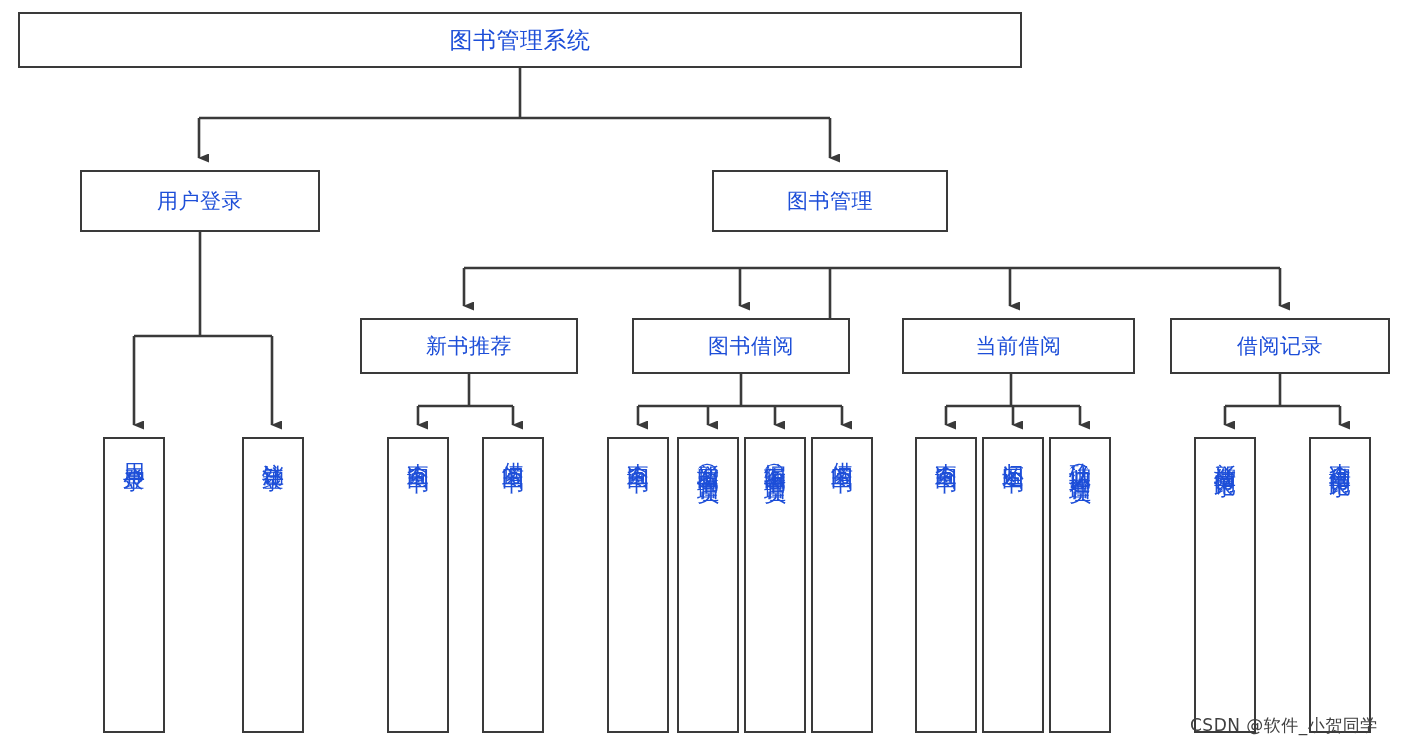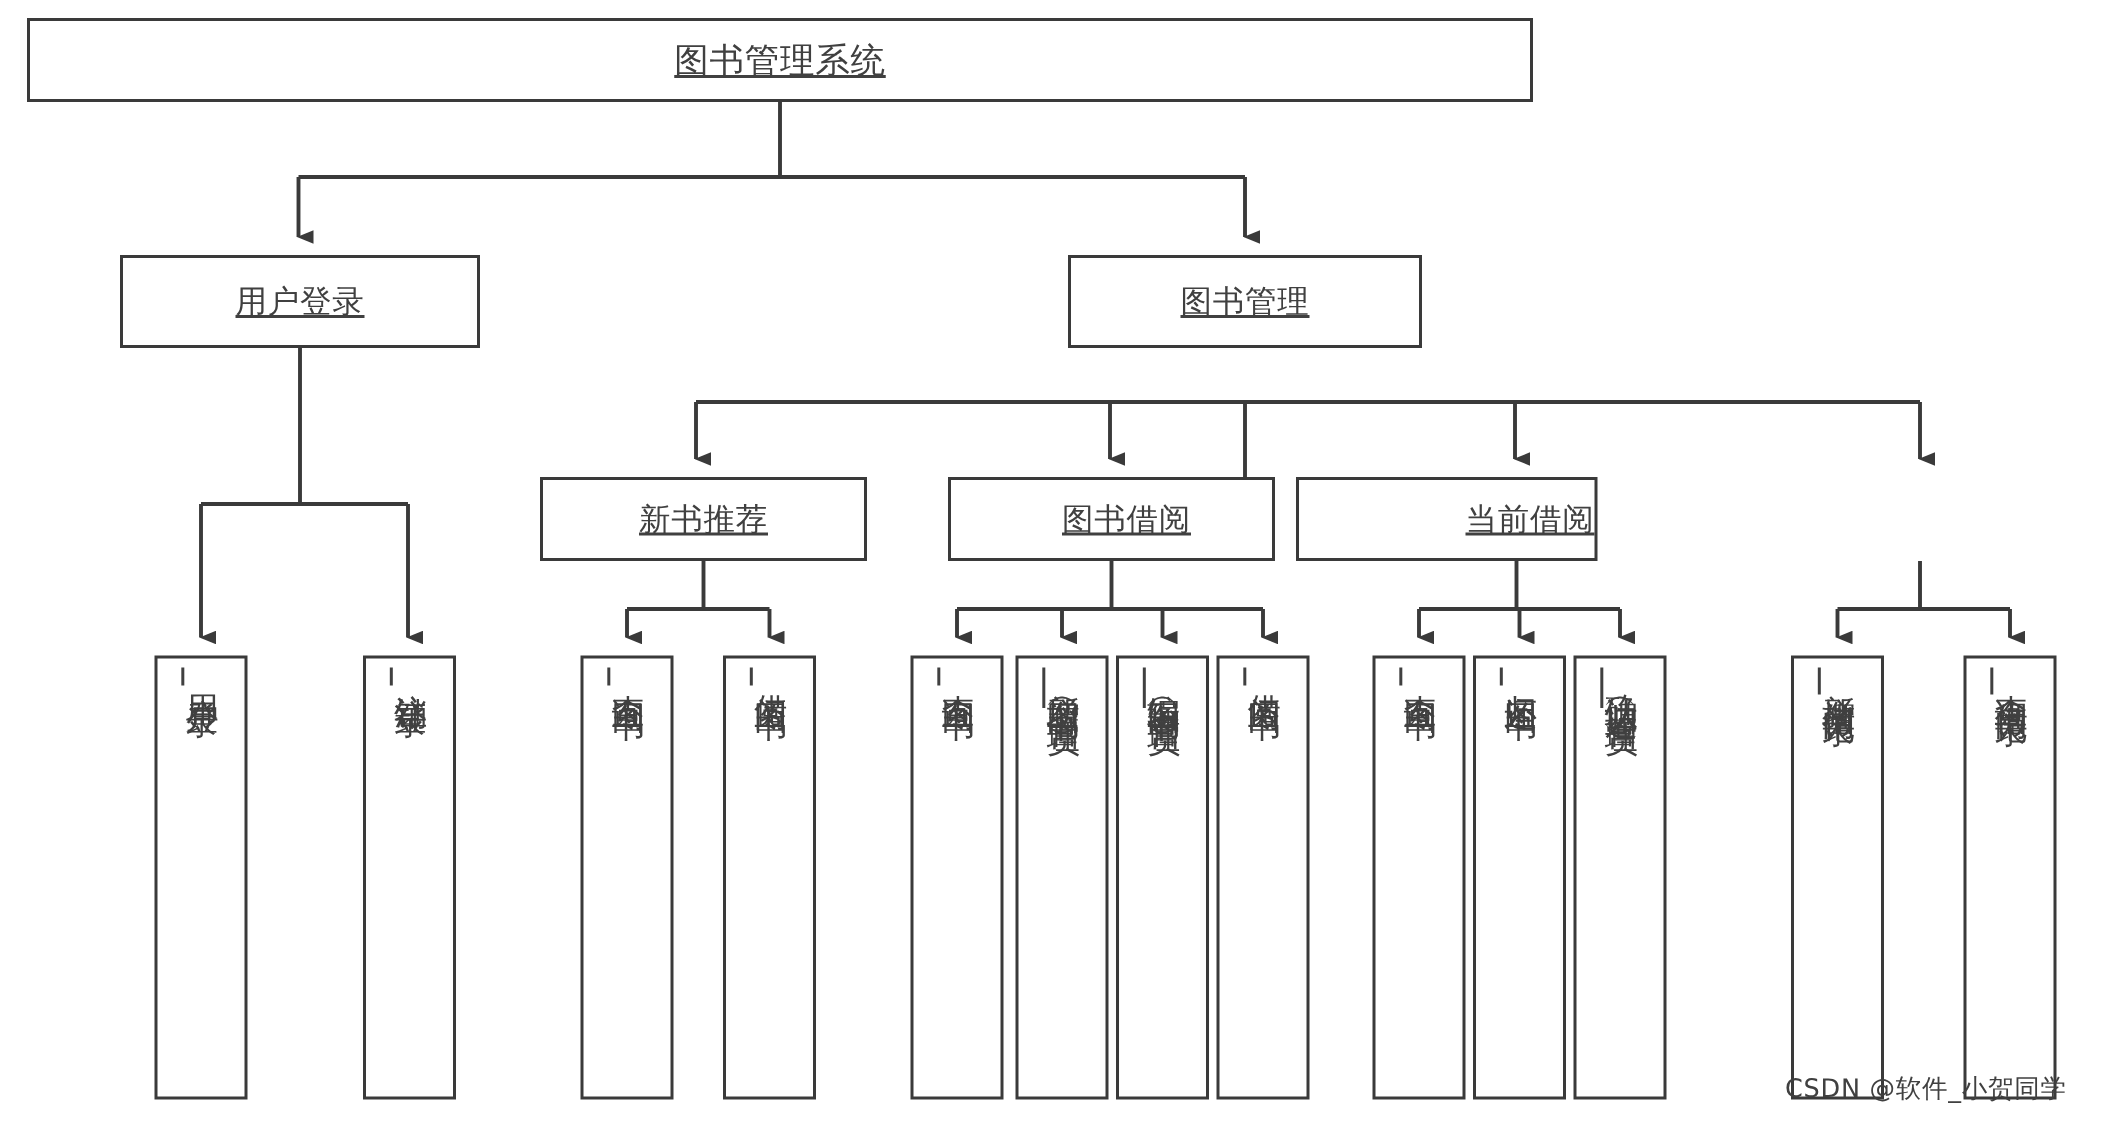--- a/index.html
+++ b/index.html
@@ -2,21 +2,21 @@
 <html><head>
 <meta charset="utf-8">
 <style>
   html,body{margin:0;padding:0;background:#ffffff;}
   body{font-family:"DejaVu Sans","Liberation Sans",sans-serif;}
   #canvas{position:relative;width:1405px;height:747px;background:#ffffff;overflow:hidden;}
   #edges{position:absolute;left:0;top:0;width:1405px;height:747px;pointer-events:none;}
 
   .node{position:absolute;box-sizing:border-box;background:#ffffff;
         border:2px solid #3a3a3a;display:flex;align-items:center;justify-content:center;}
-  .node .lbl{color:#404040;white-space:pre;letter-spacing:0.5px;text-decoration:underline;}
+  .node .lbl{color:#1d4ed8;white-space:pre;letter-spacing:0.5px;}
 
   .n-root .lbl{font-size:23px;}
   .n-l2 .lbl{font-size:21px;}
   .n-l3 .lbl{font-size:21px;}
 
   .n-leaf{padding:6px 2px;align-items:flex-start;justify-content:center;}
   .n-leaf .lbl{
     font-size:22px;line-height:1.08;
     writing-mode:vertical-rl;text-orientation:upright;
     letter-spacing:3px;white-space:pre;text-align:start;
@@ -90,22 +90,25 @@
   <div class="node n-l2" style="left:712px;top:170px;width:236px;height:62px;">
     <span class="lbl">图书管理</span>
   </div>
 
   <div class="node n-l3" style="left:360px;top:318px;width:218px;height:56px;">
     <span class="lbl">新书推荐</span>
   </div>
   <div class="node n-l3" style="left:632px;top:318px;width:218px;height:56px;padding-left:20px;">
     <span class="lbl">图书借阅</span>
   </div>
-  <div class="node n-l3" style="left:864px;top:318px;width:201px;height:56px;justify-content:flex-end;">
+  <div class="node n-l3" style="left:902px;top:318px;width:233px;height:56px;">
     <span class="lbl">当前借阅</span>
+  </div>
+  <div class="node n-l3" style="left:1170px;top:318px;width:220px;height:56px;">
+    <span class="lbl">借阅记录</span>
   </div>
 
   <div class="node n-leaf" style="left:103px;top:437px;width:62px;height:296px;">
     <span class="lbl">用户登录</span>
   </div>
   <div class="node n-leaf" style="left:242px;top:437px;width:62px;height:296px;">
     <span class="lbl">注销登录</span>
   </div>
 
   <div class="node n-leaf" style="left:387px;top:437px;width:62px;height:296px;">

